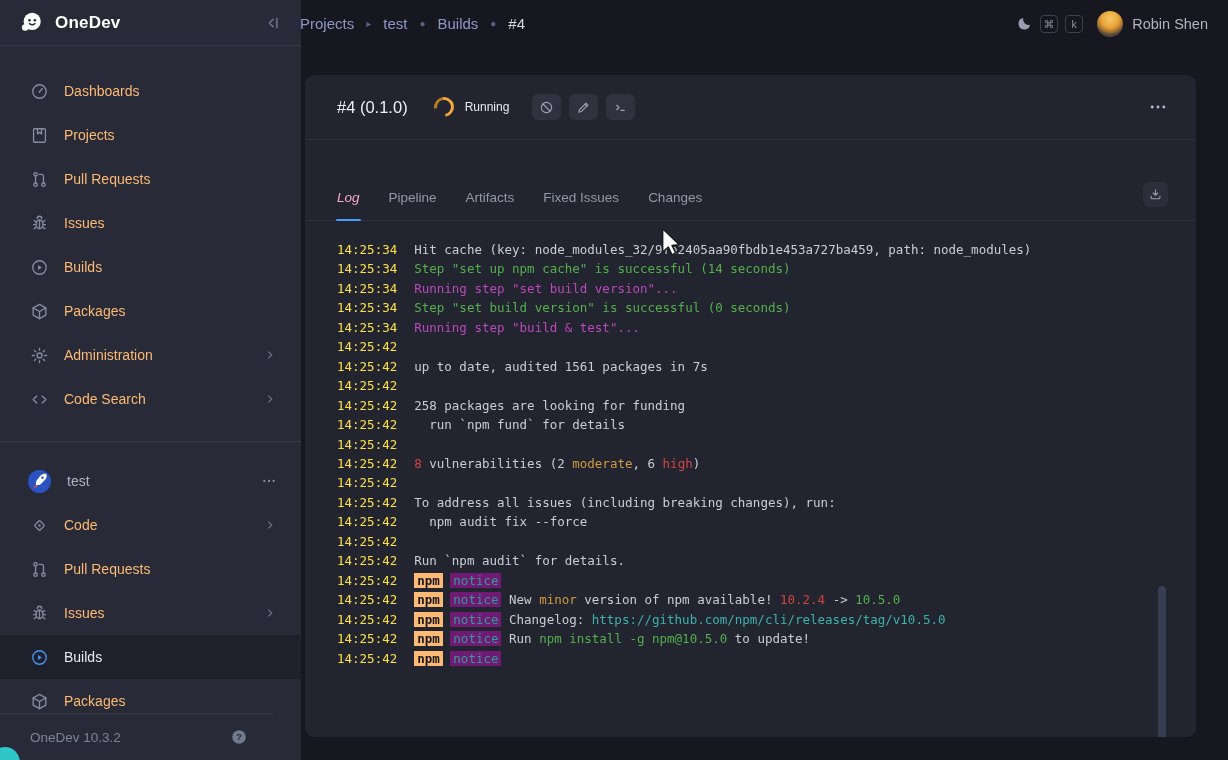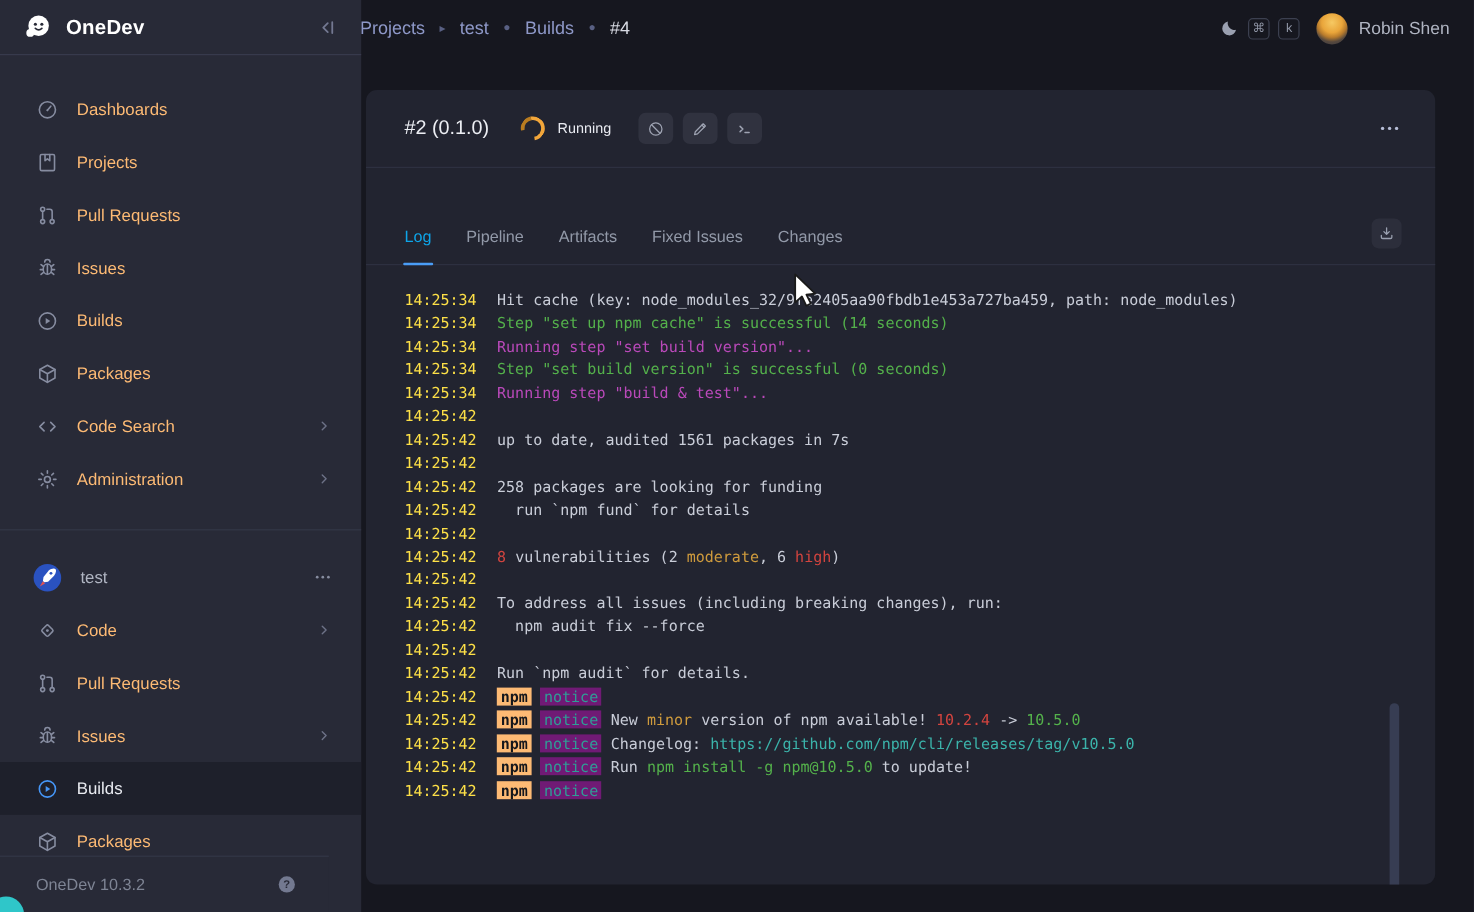--- a/index.html
+++ b/index.html
@@ -53,21 +53,21 @@
     border:3px solid transparent; border-top-color:#f2a63a; border-right-color:#f2a63a; border-left-color:#b97c20;
     transform:rotate(35deg); }
   .status-text { font-size:12px; color:#e8eaf0; margin-left:11px; }
   .hdr-buttons { display:flex; gap:8px; margin-left:23px; }
   .hbtn { width:29px; height:26px; border-radius:6px; background:#30323f; color:#9ea3b2; display:flex; align-items:center; justify-content:center; cursor:pointer; }
   .hbtn svg { width:15px; height:15px; }
   .more-btn { margin-left:auto; width:20px; height:20px; color:#b6bdd6; cursor:pointer; }
 
   .tabs-row { position:relative; height:81px; border-bottom:1px solid #2d3040; display:flex; align-items:flex-end; padding-left:32px; }
   .tab { font-size:13.5px; color:#9299a8; padding-bottom:15px; margin-right:29px; position:relative; cursor:pointer; }
-  .tab.active { color:#0ea5e9; }
+  .tab.active { color:#f9a8d4;font-style:italic; }
   .tab.active::after { content:""; position:absolute; left:-1px; right:-1px; bottom:-1px; height:2px; background:#4a9df6; border-radius:1px; }
   .dl-btn { position:absolute; right:28px; bottom:13px; width:25px; height:25px; border-radius:6px; background:#2c2e3b; color:#9aa0b0; display:flex; align-items:center; justify-content:center; cursor:pointer; }
   .dl-btn svg { width:15px; height:15px; }
 
   
   .log-wrap { position:absolute; top:146px; left:0; right:0; bottom:0; overflow:hidden; }
   .log-lines { padding:19px 0 0 32px; font-family:"DejaVu Sans Mono", monospace; font-size:12.5px; line-height:19.45px; white-space:pre; }
   .log-time { color:#fde047; margin-right:17px; }
   .seg-d { color:#c9cdd8; }
   .seg-g { color:#54b14b; }
@@ -160,38 +160,38 @@
           <svg viewBox="0 0 24 24" fill="none" stroke="currentColor" stroke-width="1.7" stroke-linecap="round" stroke-linejoin="round" width="100%" height="100%">
             <path d="M12 3l8 4.5v9L12 21l-8-4.5v-9z"></path>
             <path d="M4 7.5l8 4.5 8-4.5M12 12v9"></path>
           </svg>
         </span>
         <span>Packages</span>
       </div>
       <div class="side-item">
         <span class="side-icon">
           <svg viewBox="0 0 24 24" fill="none" stroke="currentColor" stroke-width="1.7" stroke-linecap="round" stroke-linejoin="round" width="100%" height="100%">
-            <path d="M8.5 7.5L4 12l4.5 4.5M15.5 7.5L20 12l-4.5 4.5"></path>
-          </svg>
-        </span>
-        <span>Code Search</span>
+            <circle cx="12" cy="12" r="3.1"></circle>
+            <path d="M12 3v2.5M12 18.5V21M3 12h2.5M18.5 12H21M5.6 5.6l1.8 1.8M16.6 16.6l1.8 1.8M18.4 5.6l-1.8 1.8M7.4 16.6l-1.8 1.8"></path>
+          </svg>
+        </span>
+        <span>Administration</span>
         <span class="side-chevron">
           <svg viewBox="0 0 24 24" fill="none" stroke="currentColor" stroke-width="2" stroke-linecap="round" stroke-linejoin="round" width="100%" height="100%">
             <path d="M9.5 6.5l5.5 5.5-5.5 5.5"></path>
           </svg>
         </span>
       </div>
       <div class="side-item">
         <span class="side-icon">
           <svg viewBox="0 0 24 24" fill="none" stroke="currentColor" stroke-width="1.7" stroke-linecap="round" stroke-linejoin="round" width="100%" height="100%">
-            <circle cx="12" cy="12" r="3.1"></circle>
-            <path d="M12 3v2.5M12 18.5V21M3 12h2.5M18.5 12H21M5.6 5.6l1.8 1.8M16.6 16.6l1.8 1.8M18.4 5.6l-1.8 1.8M7.4 16.6l-1.8 1.8"></path>
-          </svg>
-        </span>
-        <span>Administration</span>
+            <path d="M8.5 7.5L4 12l4.5 4.5M15.5 7.5L20 12l-4.5 4.5"></path>
+          </svg>
+        </span>
+        <span>Code Search</span>
         <span class="side-chevron">
           <svg viewBox="0 0 24 24" fill="none" stroke="currentColor" stroke-width="2" stroke-linecap="round" stroke-linejoin="round" width="100%" height="100%">
             <path d="M9.5 6.5l5.5 5.5-5.5 5.5"></path>
           </svg>
         </span>
       </div>
     </nav>
   <div class="sb-divider"></div>
   <div class="proj-row">
     <span class="proj-avatar" id="proj-avatar">
@@ -301,21 +301,21 @@
       </span>
     <span class="kbd">⌘</span>
     <span class="kbd">k</span>
     <span class="avatar"></span>
     <span class="username">Robin Shen</span>
   </div>
 </header>
 
 <main class="card">
   <div class="card-header">
-    <span class="build-title">#2 (0.1.0)</span>
+    <span class="build-title">#4 (0.1.0)</span>
     <span class="spinner"></span>
     <span class="status-text">Running</span>
     <span class="hdr-buttons" id="hdr-buttons">
         <span class="hbtn">
           <span style="width: 15px; height: 15px;">
             <svg viewBox="0 0 24 24" fill="none" stroke="currentColor" stroke-width="1.7" stroke-linecap="round" stroke-linejoin="round" width="100%" height="100%">
               <circle cx="12" cy="12" r="8.2"></circle>
               <path d="M6.4 6.4l11.2 11.2"></path>
             </svg>
           </span>

